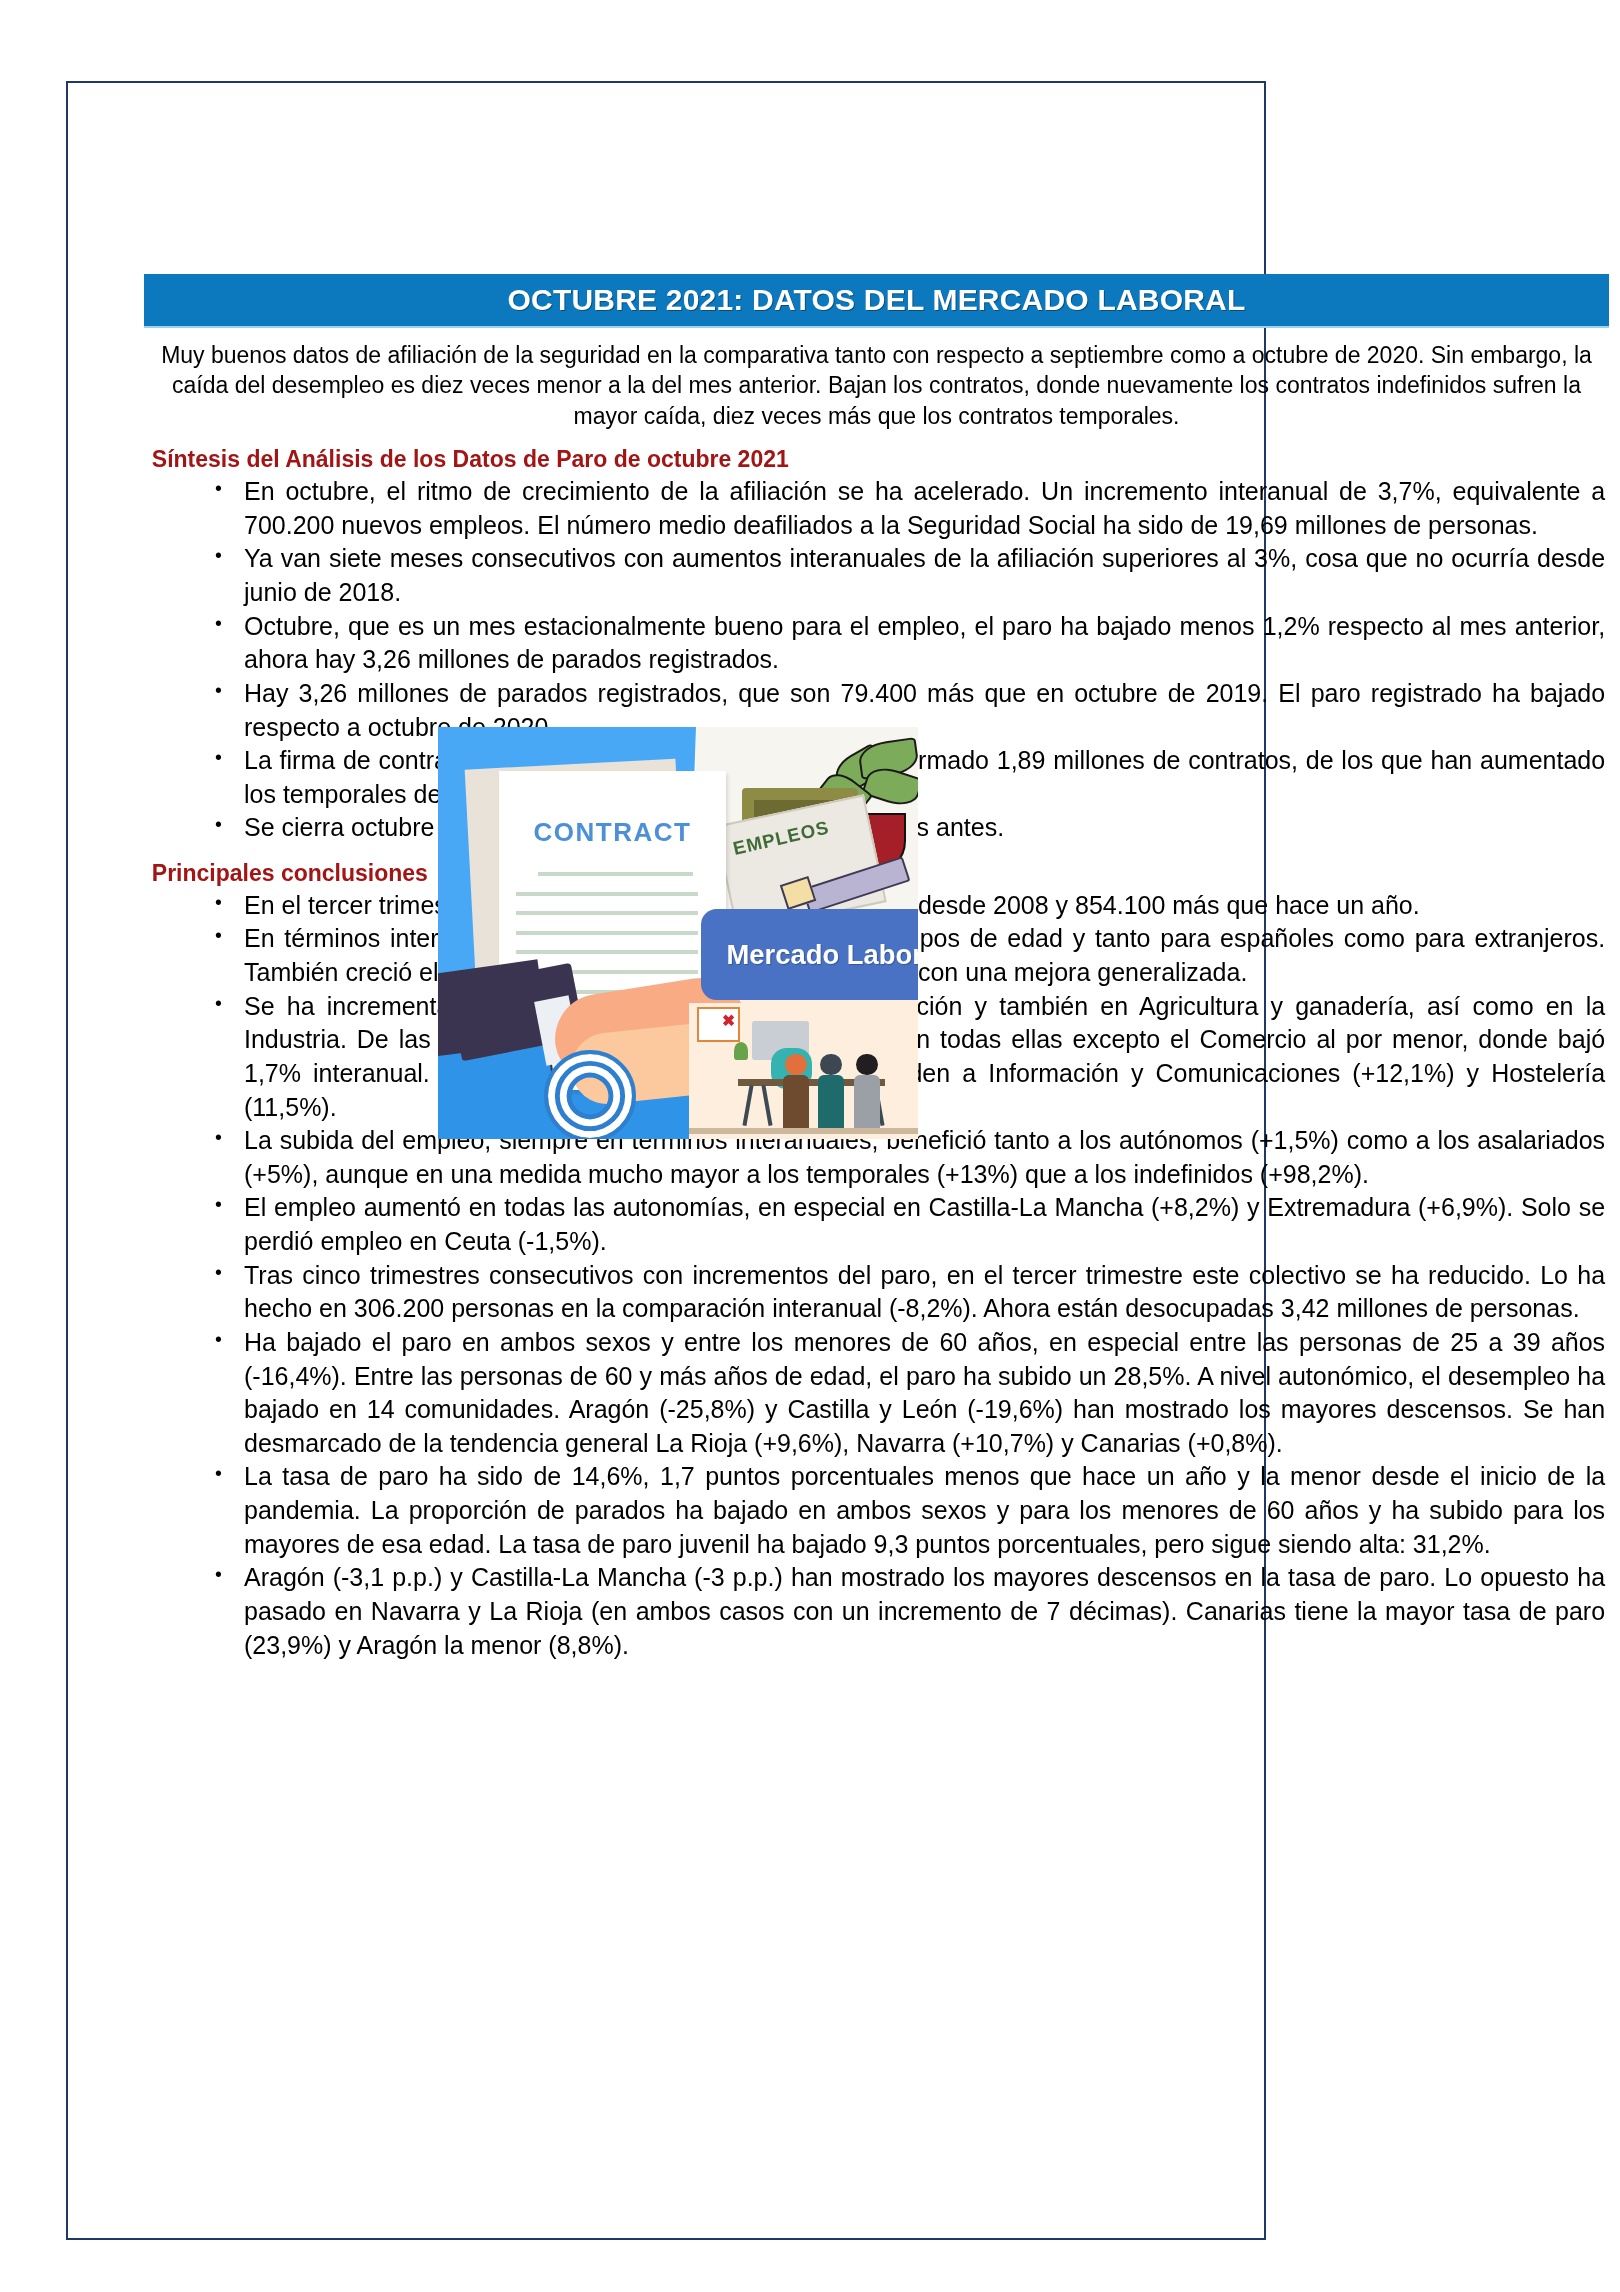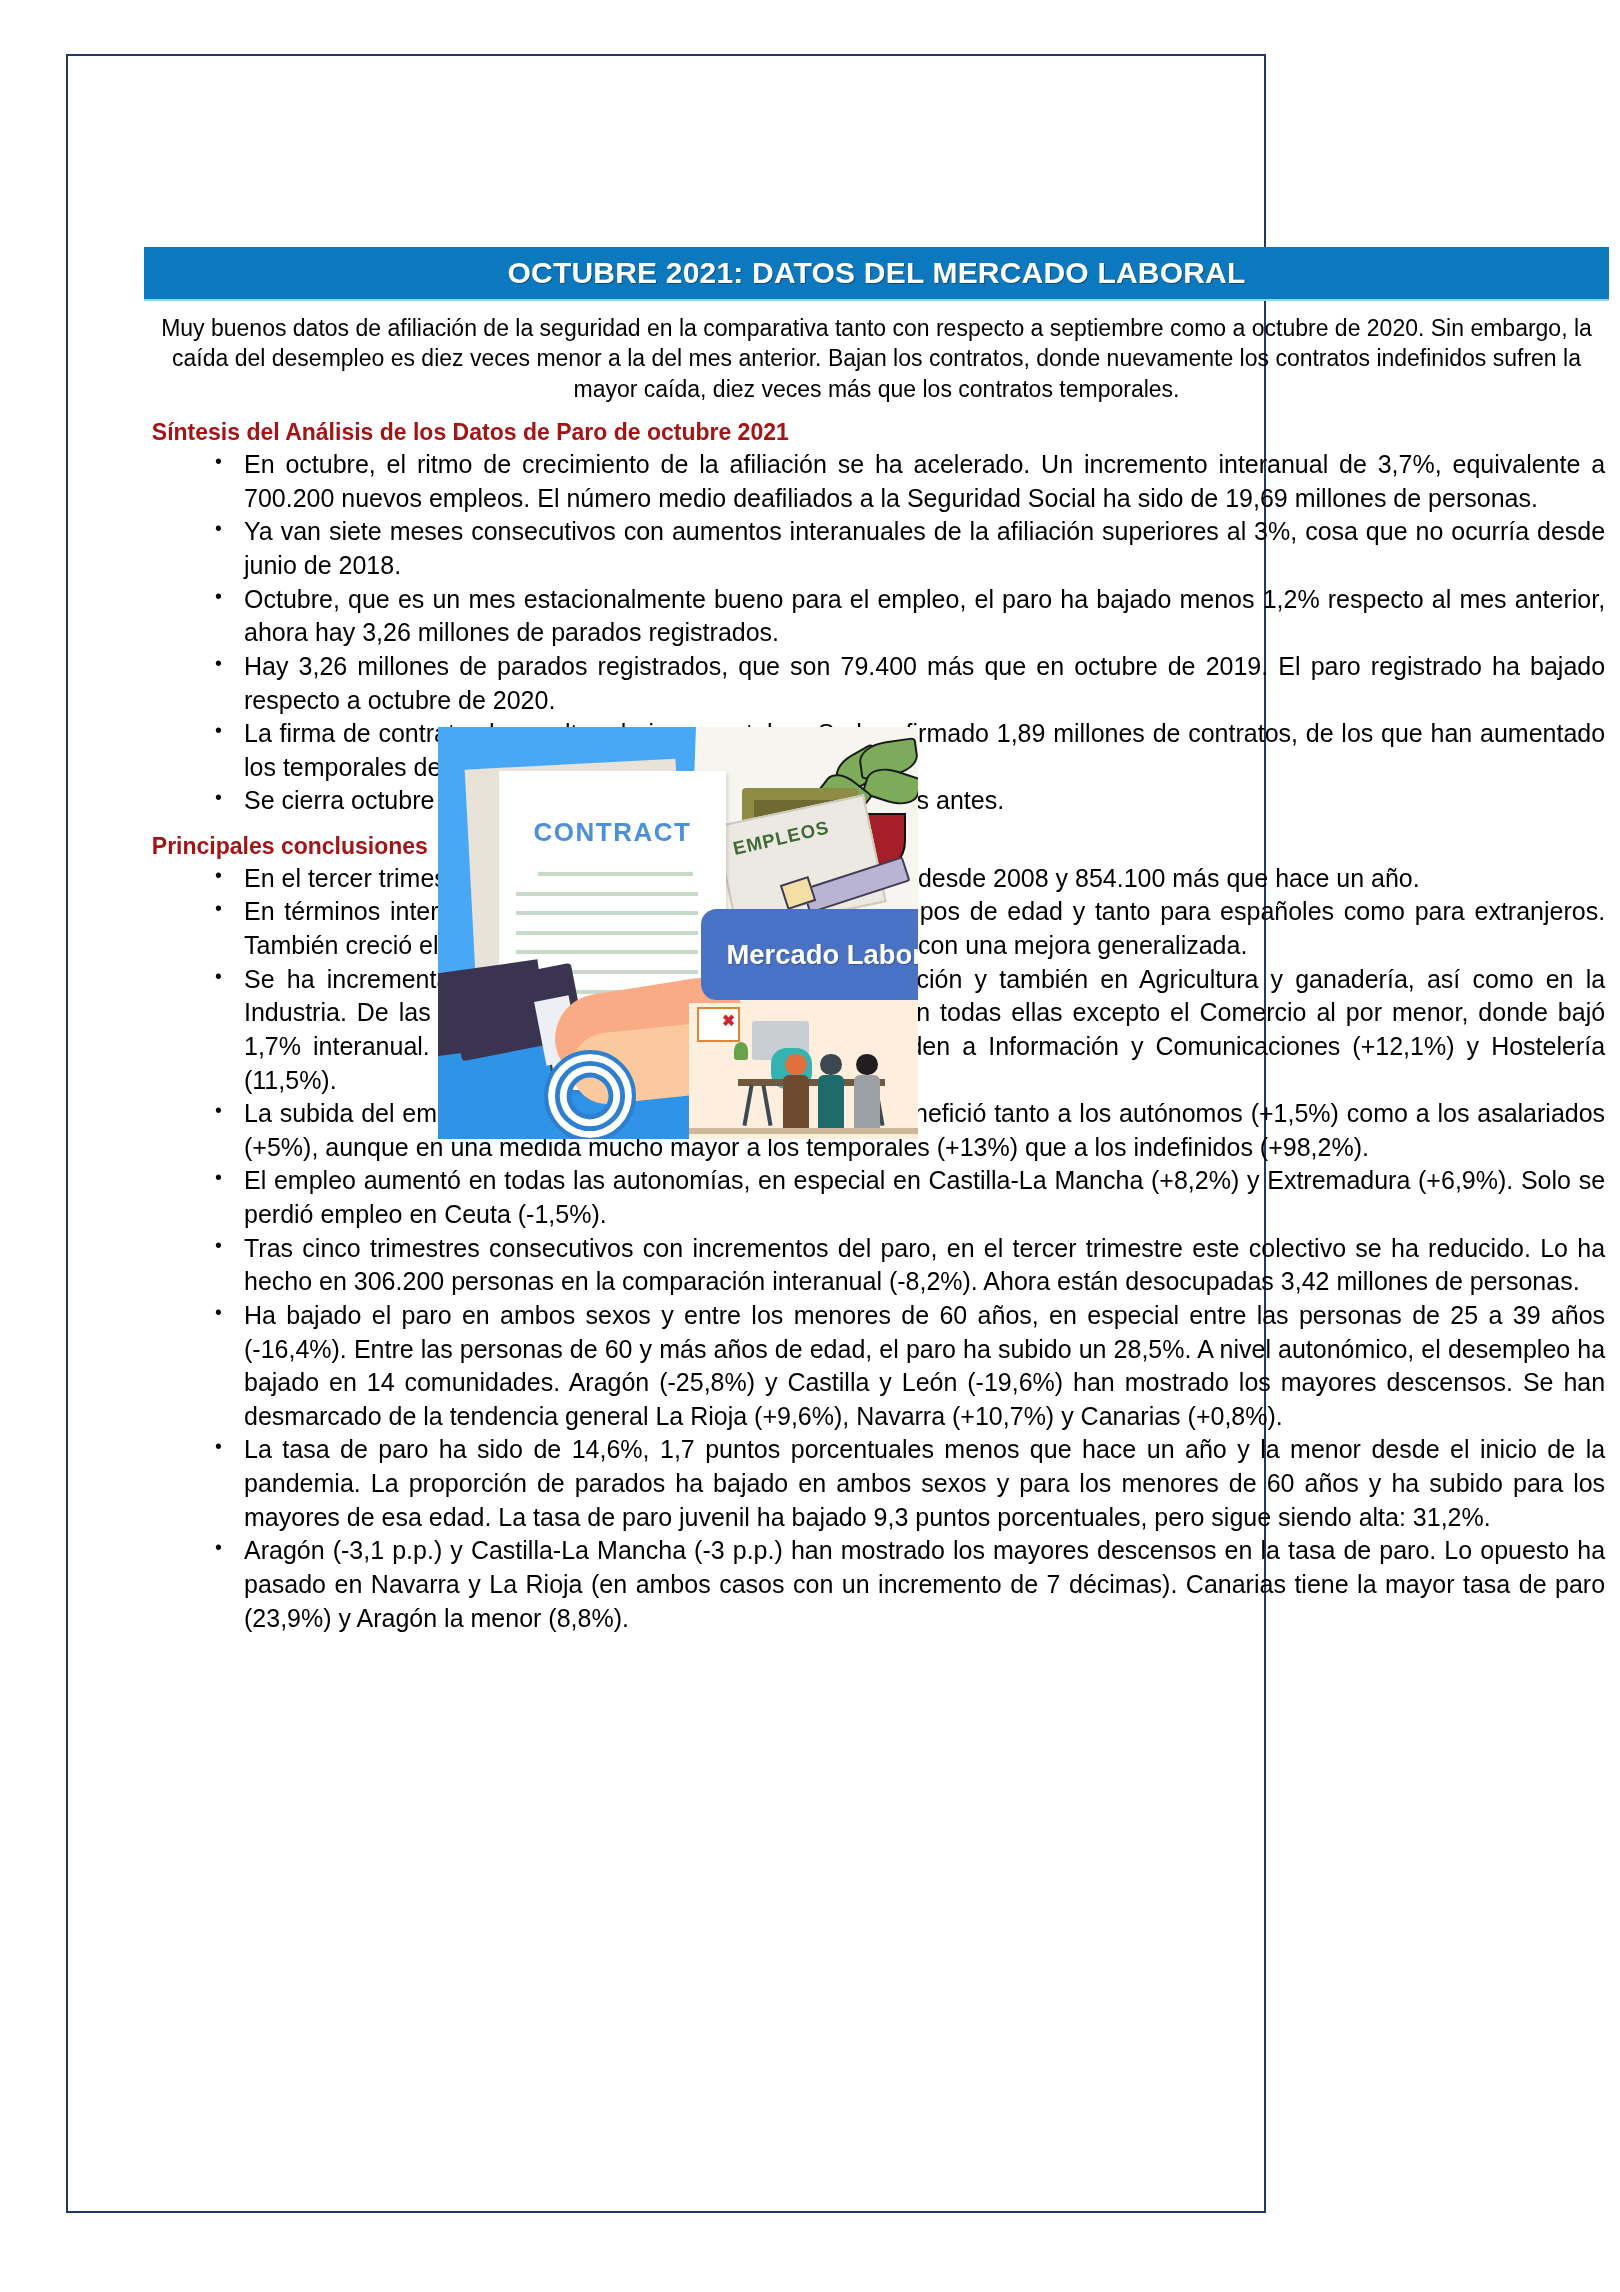--- a/index.html
+++ b/index.html
@@ -12,21 +12,21 @@
     height: 2293px;
     font-family: "Liberation Sans", sans-serif;
     position: relative;
     overflow: hidden;
   }
 
   
   .page-frame {
     position: absolute;
     left: 66px;
-    top: 54px;
+    top: 81px;
     width: 1200px;
     height: 2159px;
     border: 2px solid #1f3864;
     background: #ffffff;
     box-sizing: border-box;
   }
 
   .page-body {
     position: absolute;
     left: 76px;

